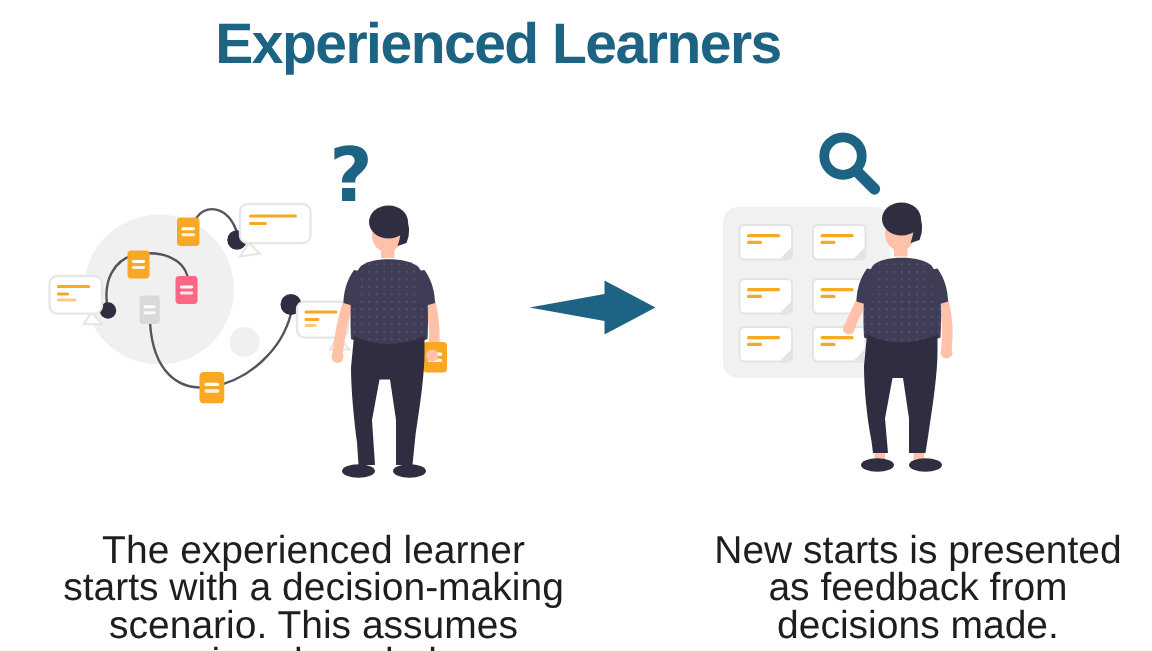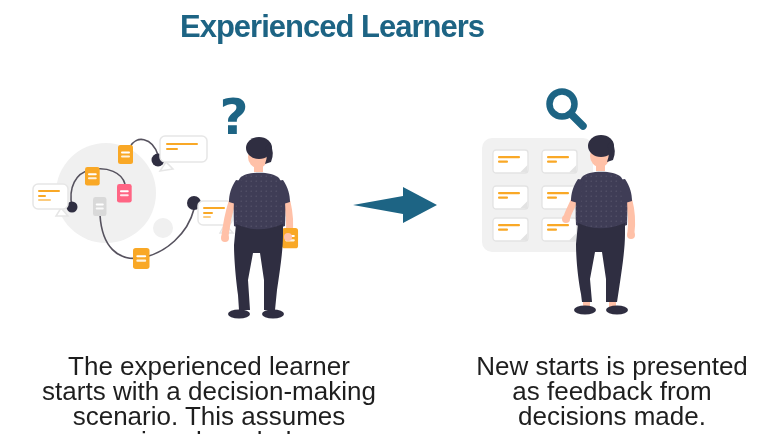--- a/index.html
+++ b/index.html
@@ -1,19 +1,19 @@
 <!DOCTYPE html>
 <html style="--teal: #1d6484; --orange: #f9a826; --pink: #ff6584; --shirt: #3f3d56; --dark: #2f2e41; --skin: #ffc1a8; --bg-shape: #f0f0f0; --panel: #f1f1f1; --card-border: #e3e3e3; --doc-gray: #d9d9d9; --curve: #56525e; --bubble-border: #e6e6e6; --text: #1e1e1e;"><head>
 <meta charset="utf-8">
 <style>
   html,body{margin:0;padding:0;background:#fff;}
   #stage{position:relative;width:768px;height:434px;background:#fff;overflow:hidden;
          font-family:"Liberation Sans",sans-serif;}
   #title{position:absolute;left:132px;top:9px;width:400px;text-align:center;
-         font-size:31px;font-weight:bold;letter-spacing:-1px;color:var(--teal);margin:0;}
+         font-size:38px;font-weight:bold;letter-spacing:-1px;color:var(--teal);margin:0;}
   .caption{position:absolute;top:342px;margin:12px;text-align:center;
            font-size:26px;line-height:25px;color:var(--text);}
   #caption-left{left:22px;width:350px;}
   #caption-right{left:450px;width:300px;}
   .scene{position:absolute;}
   #scene-left{left:20px;top:85px;}
   #scene-right{left:460px;top:80px;}
   #flow-arrow{position:absolute;left:350px;top:185px;}
   .f-dark{fill:var(--dark);} .f-shirt{fill:var(--shirt);} .f-skin{fill:var(--skin);}
   .f-bg{fill:var(--bg-shape);} .f-panel{fill:var(--panel);} .f-teal{fill:var(--teal);}

